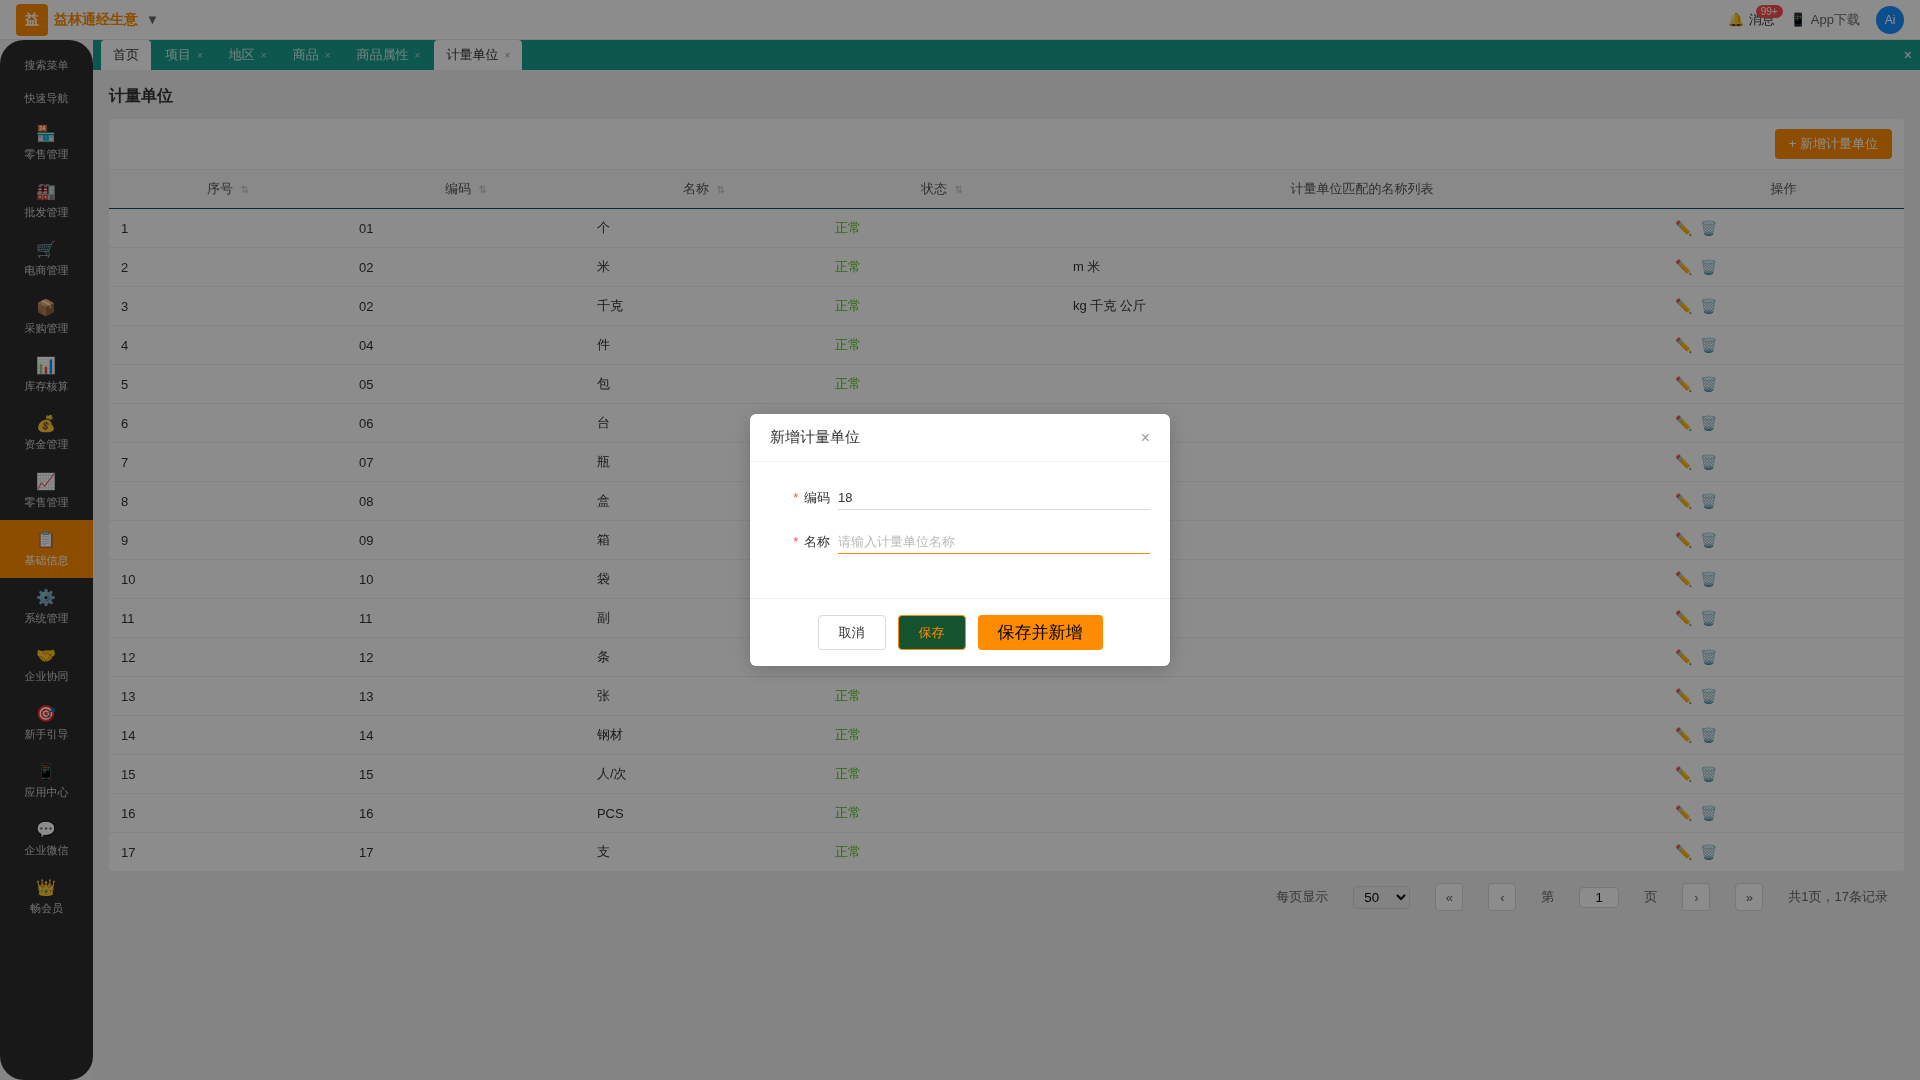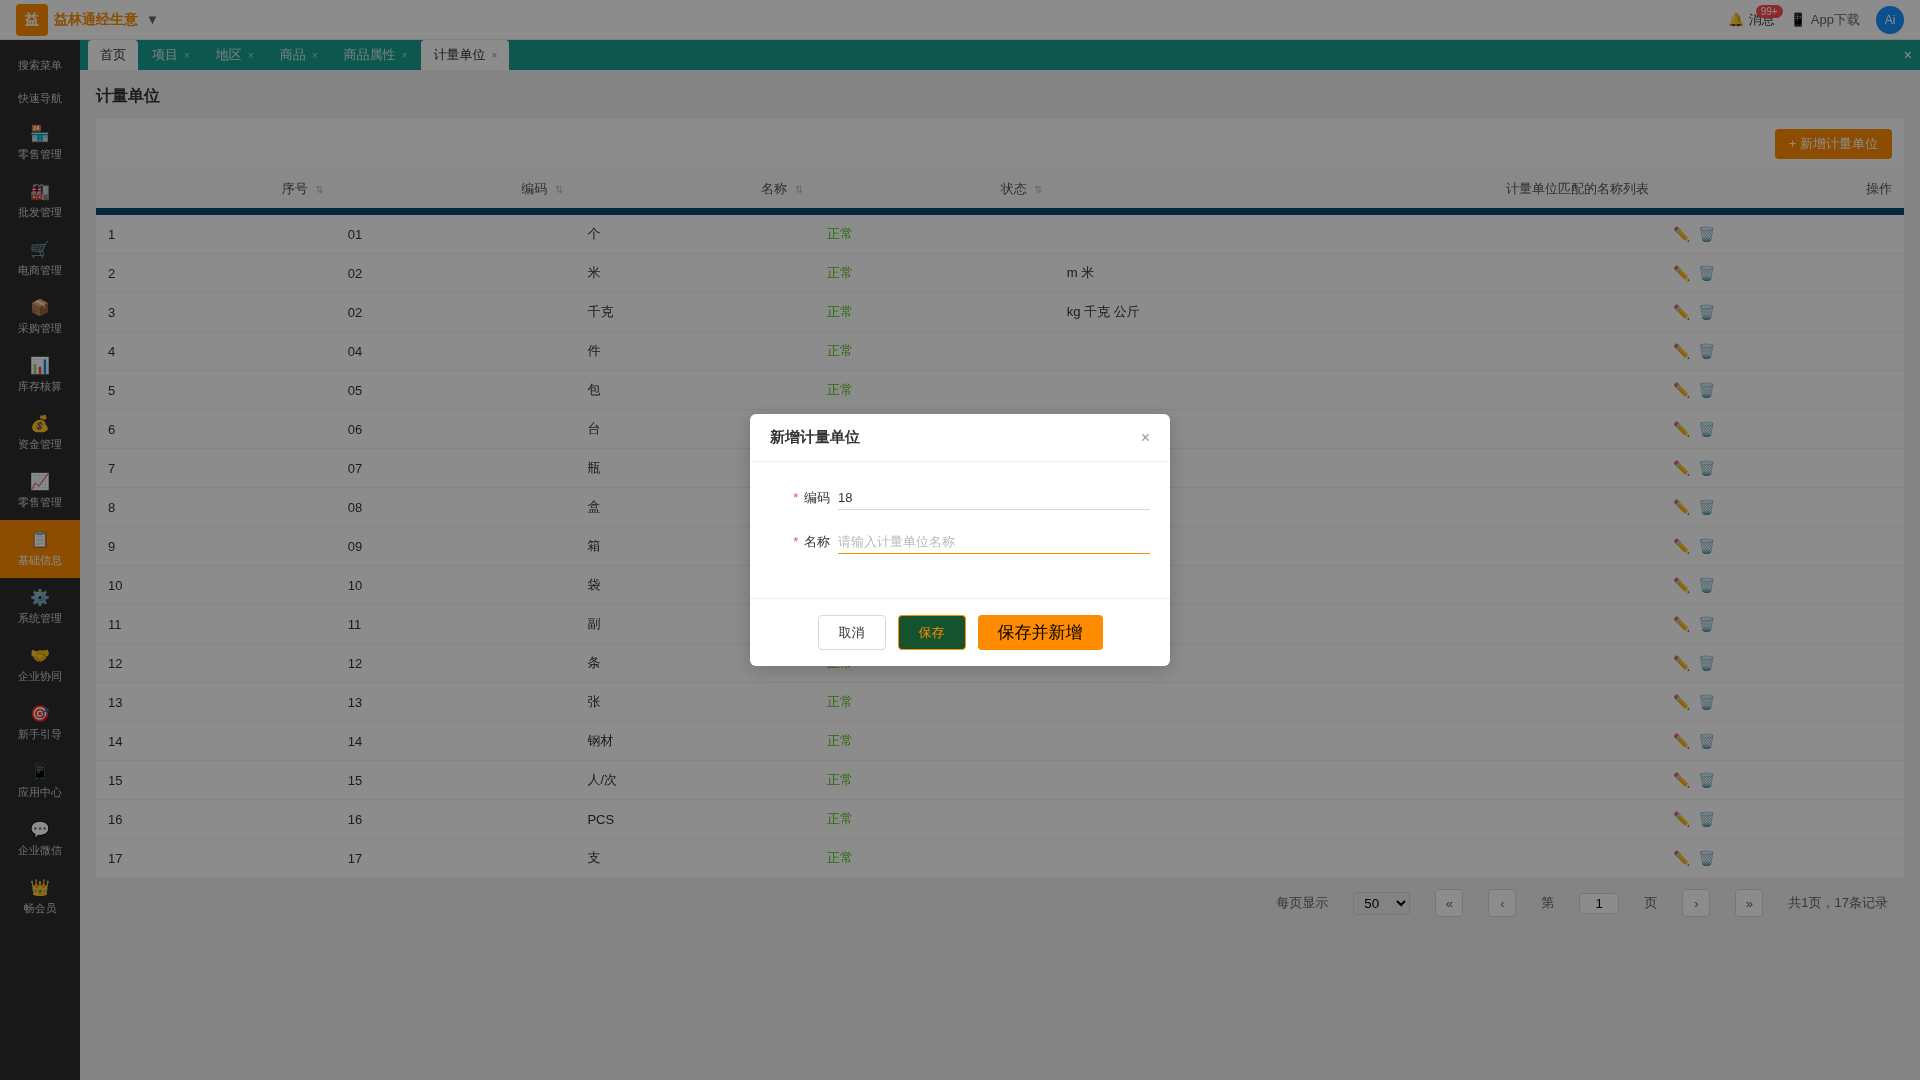--- a/index.html
+++ b/index.html
@@ -15,21 +15,21 @@
     .header-right { display: flex; align-items: center; gap: 16px; }
     .header-badge { position: relative; display: flex; align-items: center; gap: 4px; cursor: pointer; }
     .badge-count { background: #ff4d4f; color: white; border-radius: 10px; padding: 1px 5px; font-size: 10px; position: absolute; top: -6px; right: -8px; }
     .header-app { display: flex; align-items: center; gap: 4px; cursor: pointer; color: #666; }
     .avatar { width: 28px; height: 28px; background: #1890ff; border-radius: 50%; display: flex; align-items: center; justify-content: center; color: white; font-size: 12px; cursor: pointer; }
 
     
     .main-layout { display: flex; flex: 1; overflow: hidden; }
 
     
-    .sidebar { width: 80px; background: #2d2d2d; display: flex; flex-direction: column; align-items: center; padding-top: 8px; flex-shrink: 0; }
+    .sidebar { width: 93px; background: #2d2d2d; display: flex; flex-direction: column; align-items: center; padding-top: 8px; flex-shrink: 0; border-radius: 24px; }
     .sidebar-item { width: 100%; padding: 10px 4px; display: flex; flex-direction: column; align-items: center; gap: 4px; cursor: pointer; color: #ccc; font-size: 11px; text-align: center; }
     .sidebar-item.active { background: #ff8c00; color: white; }
     .sidebar-icon { font-size: 16px; }
 
     
     .content-area { flex: 1; display: flex; flex-direction: column; overflow: hidden; }
 
     
     .tab-bar { height: 30px; background: #1a9f8e; display: flex; align-items: center; padding: 0 8px; gap: 2px; flex-shrink: 0; }
     .tab { display: flex; align-items: center; gap: 6px; padding: 6px 12px; border-radius: 4px 4px 0 0; cursor: pointer; font-size: 13px; color: rgba(255,255,255,0.8); }
@@ -41,40 +41,40 @@
     .page-content { flex: 1; background: #f0f0f0; padding: 16px; overflow-y: auto; position: relative; }
     .page-title { font-size: 16px; font-weight: bold; color: #333; margin-bottom: 12px; }
 
     
     .table-container { background: white; border-radius: 4px; overflow: hidden; }
     .table-toolbar { display: flex; justify-content: flex-end; padding: 10px 12px; border-bottom: 1px solid #f0f0f0; }
     .btn-primary { background: #ff8c00; color: white; border: none; padding: 6px 14px; border-radius: 4px; cursor: pointer; font-size: 13px; }
 
     table { width: 100%; border-collapse: collapse; }
     thead tr { background: #fafafa; }
-    th { padding: 10px 12px; text-align: right; font-weight: 500; color: #555; border-bottom: 7px solid #0c4a6e; font-size: 13px; white-space: nowrap; }
+    th { padding: 10px 12px; text-align: center; font-weight: 500; color: #555; border-bottom: 1px solid #0c4a6e; font-size: 13px; white-space: nowrap; }
     th .sort-icon { color: #bbb; margin-left: 4px; font-size: 10px; }
     td { padding: 10px 12px; border-bottom: 1px solid #f0f0f0; font-size: 13px; }
     tr:last-child td { border-bottom: none; }
 
     .status-normal { color: #52c41a; }
     .action-btns { display: flex; gap: 8px; }
     .action-btn { cursor: pointer; color: #666; font-size: 14px; }
 
     
     .pagination { display: flex; align-items: center; justify-content: flex-end; padding: 12px 16px; gap: 25px; font-size: 13px; color: #666; }
     .pagination select { padding: 2px 6px; border: 1px solid #d9d9d9; border-radius: 4px; }
     .page-btn { width: 28px; height: 28px; display: flex; align-items: center; justify-content: center; border: 1px solid #d9d9d9; border-radius: 4px; cursor: pointer; background: white; }
     .page-input { width: 40px; text-align: center; border: 1px solid #d9d9d9; border-radius: 4px; padding: 2px 4px; }
 
     
     .modal-overlay { position: fixed; top: 0; left: 0; width: 100%; height: 100%; background: rgba(0,0,0,0.45); z-index: 1000; display: flex; align-items: center; justify-content: center; }
     .modal { background: white; border-radius: 6px; width: 420px; box-shadow: 0 4px 20px rgba(0,0,0,0.2); overflow: hidden; }
     .modal-header { display: flex; align-items: center; justify-content: space-between; padding: 14px 20px; border-bottom: 1px solid #f0f0f0; }
-    .modal-title { font-size: 15px; font-weight: 700; color: #333; }
+    .modal-title { font-size: 15px; font-weight: 400; color: #333; }
     .modal-close { cursor: pointer; color: #999; font-size: 16px; }
     .modal-body { padding: 24px 20px; }
     .form-row { display: flex; align-items: center; margin-bottom: 20px; gap: 8px; }
     .form-label { width: 60px; text-align: right; font-size: 13px; color: #333; flex-shrink: 0; }
     .form-label .required { color: #ff4d4f; margin-right: 2px; }
     .form-input { flex: 1; border: none; border-bottom: 1px solid #d9d9d9; padding: 4px 0; font-size: 13px; outline: none; color: #333; }
     .form-input.active-border { border-bottom-color: #ff8c00; }
     .form-input::placeholder { color: #bbb; }
     .modal-footer { display: flex; justify-content: center; gap: 12px; padding: 16px 20px; border-top: 1px solid #f0f0f0; }
     .btn-cancel { background: white; border: 1px solid #d9d9d9; color: #333; padding: 6px 20px; border-radius: 4px; cursor: pointer; font-size: 13px; }

